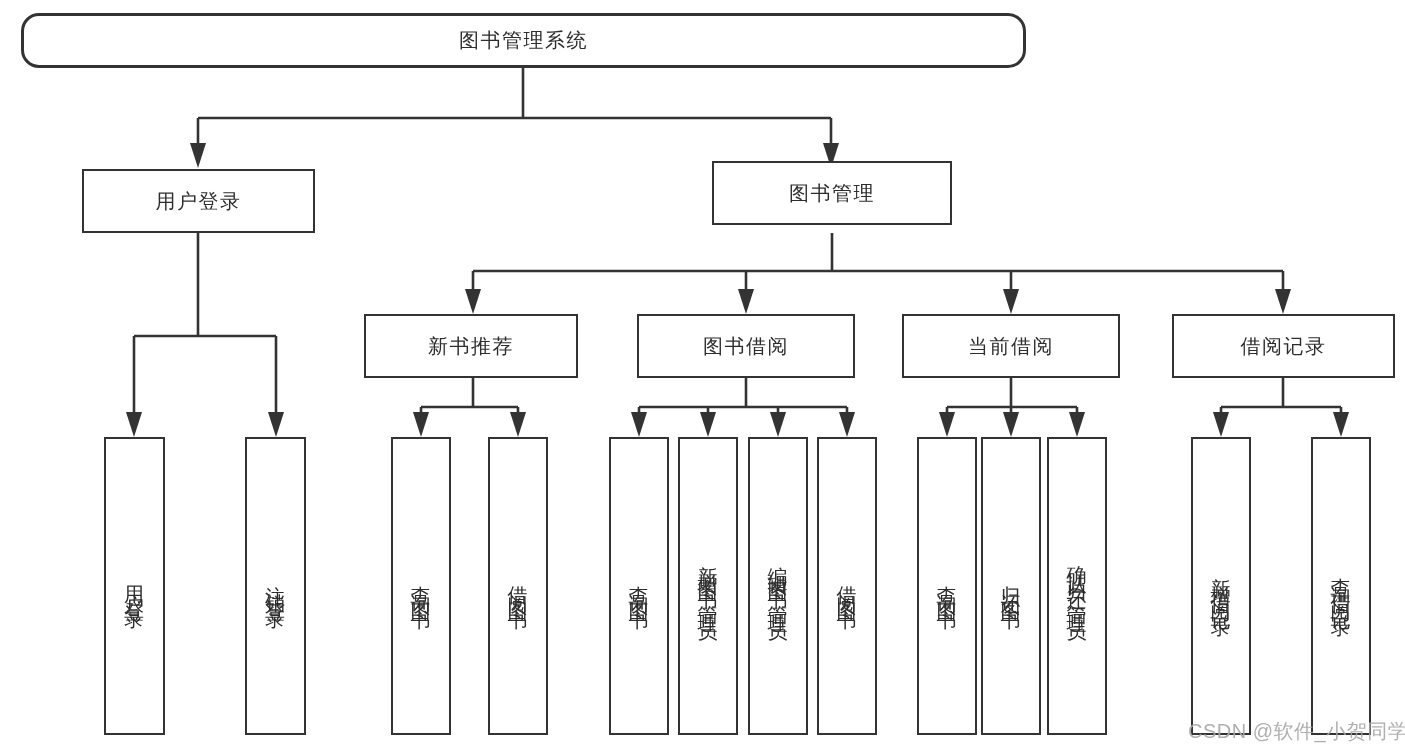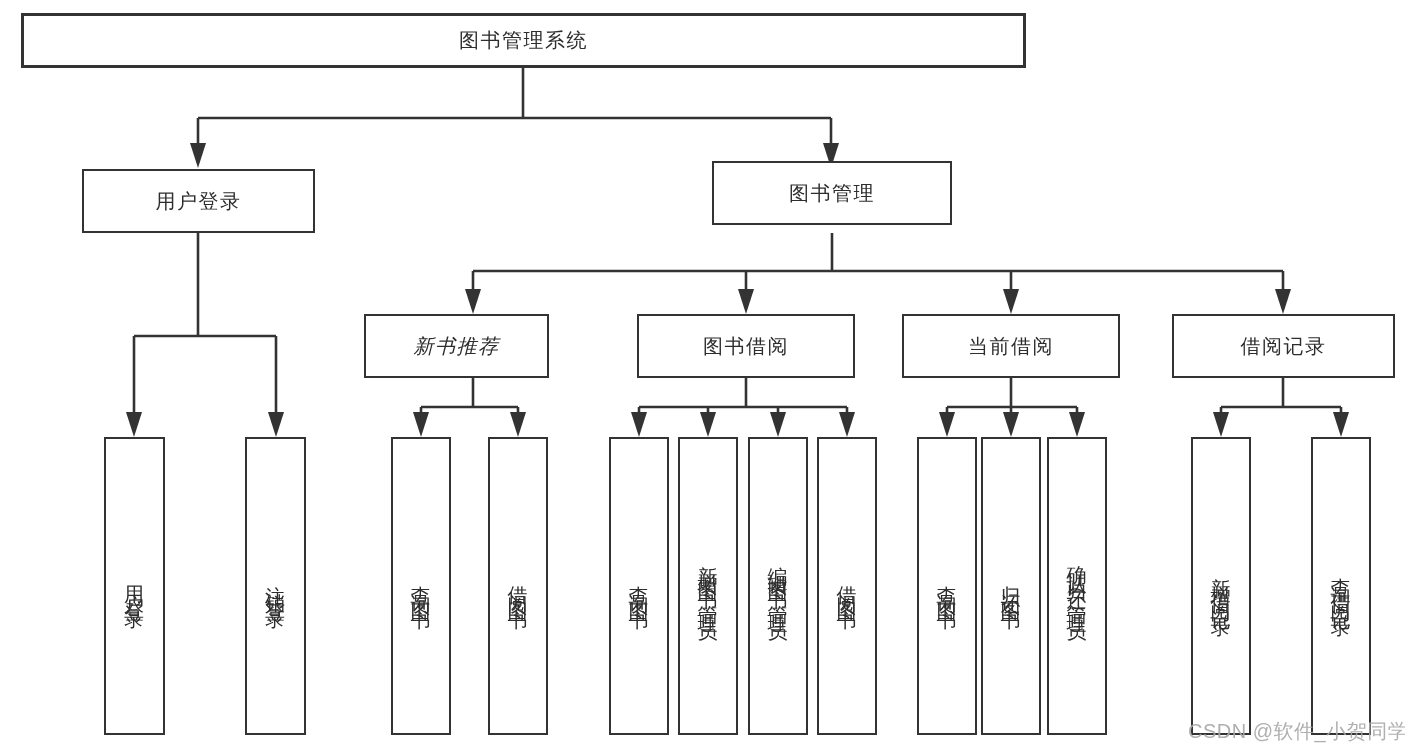--- a/index.html
+++ b/index.html
@@ -16,21 +16,21 @@
     box-sizing:border-box;
     background:#ffffff;
     border:2.5px solid #333333;
     color:#2d2d2d;
     display:flex;align-items:center;justify-content:center;
     font-size:20px;
     letter-spacing:1.5px;
     z-index:2;
     text-align:center;
   }
-  .node.root{border-width:3px;}
+  .node.root{border-width:3px;border-radius:18px;}
   .leaf span{
     writing-mode:vertical-rl;
     text-orientation:mixed;
     letter-spacing:8px;
     line-height:1;
     white-space:nowrap;
   }
   #watermark{
     position:absolute;
     z-index:5;
@@ -104,21 +104,21 @@
     <span>图书管理系统</span>
   </div>
 
   <div class="node" style="left:82px;top:169px;width:233px;height:64px;">
     <span>用户登录</span>
   </div>
   <div class="node" style="left:712px;top:161px;width:240px;height:64px;">
     <span>图书管理</span>
   </div>
 
-  <div class="node" style="left:364px;top:314px;width:185px;height:64px;font-style:italic;">
+  <div class="node" style="left:364px;top:314px;width:214px;height:64px;">
     <span>新书推荐</span>
   </div>
   <div class="node" style="left:637px;top:314px;width:218px;height:64px;">
     <span>图书借阅</span>
   </div>
   <div class="node" style="left:902px;top:314px;width:218px;height:64px;">
     <span>当前借阅</span>
   </div>
   <div class="node" style="left:1172px;top:314px;width:223px;height:64px;">
     <span>借阅记录</span>

